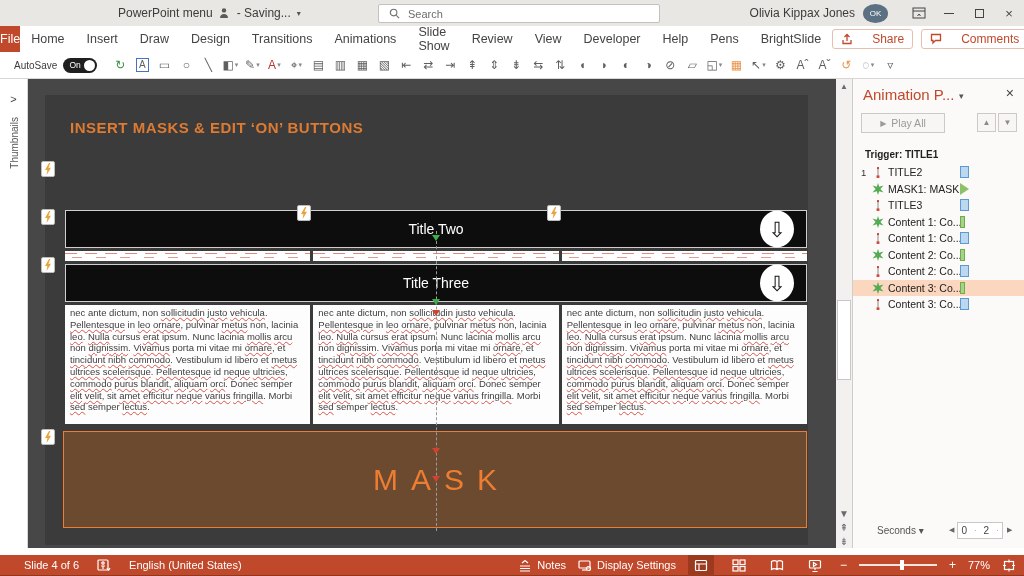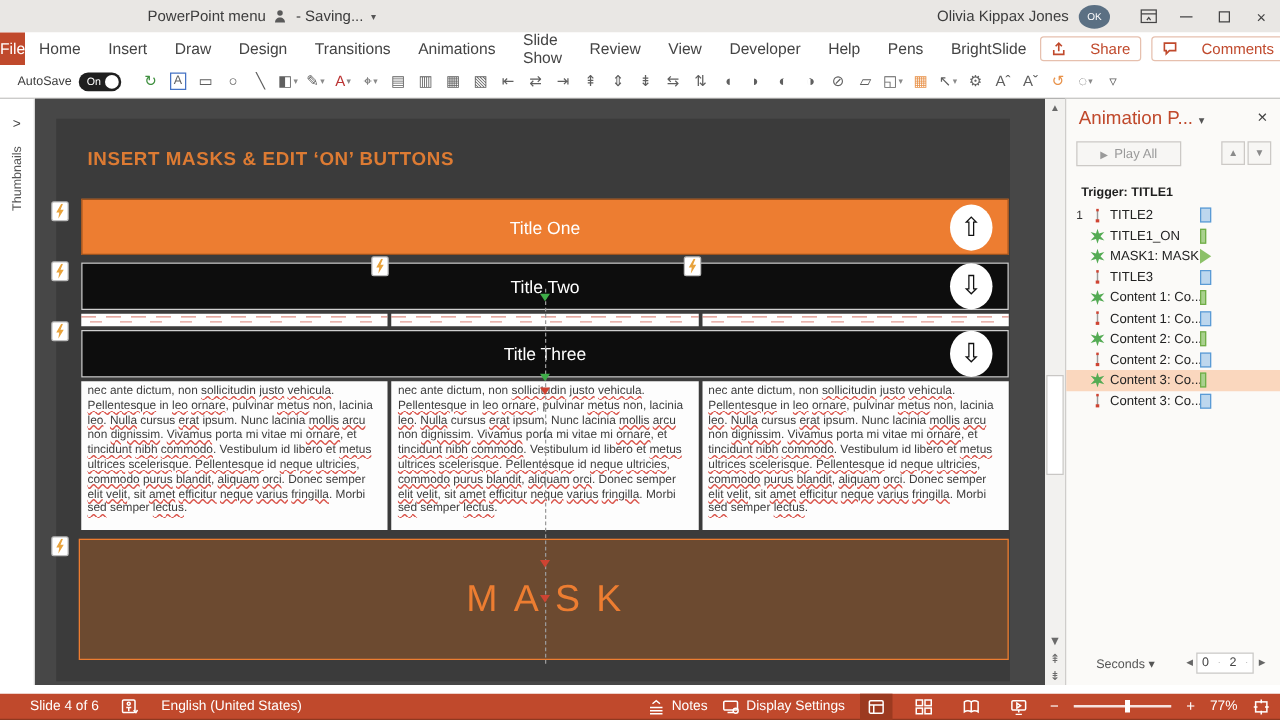--- a/index.html
+++ b/index.html
@@ -134,20 +134,27 @@
   <div class="titlebar">
     <div class="tb-center">
       <span>PowerPoint menu</span>
       <svg class="presence" viewBox="0 0 12 12">
           <circle cx="5" cy="3.4" r="2.2"></circle>
           <path d="M1 11c0-2.4 1.8-4 4-4s4 1.6 4 4z"></path>
         </svg>
       <span>- Saving...</span>
       <span class="tb-caret">▾</span>
     </div>
+    <div class="searchbox">
+      <svg width="11" height="11" viewBox="0 0 12 12">
+          <circle cx="5" cy="5" r="3.6" fill="none" stroke="#6e6e6e" stroke-width="1.2"></circle>
+          <line x1="8" y1="8" x2="11" y2="11" stroke="#6e6e6e" stroke-width="1.2"></line>
+        </svg>
+      <span>Search</span>
+    </div>
     <div class="tb-right">
       <span class="tb-user">Olivia Kippax Jones</span>
       <span class="avatar">OK</span>
       <span class="tb-btn ribbon-opt">
         <svg viewBox="0 0 14 12">
             <rect x="1" y="1" width="12" height="10" fill="none" stroke="#444" stroke-width="1"></rect>
             <line x1="1" y1="4" x2="13" y2="4" stroke="#444" stroke-width="1"></line>
             <path d="M5.5 9l1.5-2 1.5 2" fill="none" stroke="#444" stroke-width="1"></path>
           </svg>
       </span>
@@ -323,24 +330,20 @@
 
     <div class="thumbs">
       <span class="chev">&gt;</span>
       <span class="vlabel">Thumbnails</span>
     </div>
 
     <div class="canvas">
       <div class="slide">
         <div class="heading">INSERT MASKS &amp; EDIT ‘ON’ BUTTONS</div>
 
-        <div class="bar bar-orange">
-          <span>Title One</span>
-          <span class="arrow-ellipse">⇧</span>
-        </div>
 
         <div class="bar bar-black bar-two">
           <span>Title Two</span>
           <span class="arrow-ellipse">⇩</span>
         </div>
 
         <div class="strip">
           <div class="seg"></div>
           <div class="seg"></div>
           <div class="seg"></div>
@@ -441,30 +444,20 @@
             <span class="ap-label">TITLE2</span>
             <span class="ap-bar blue"></span>
           </div>
           <div class="ap-row">
             <span class="ap-num"></span>
             <span class="ap-ic">
               <svg viewBox="0 0 12 12" width="12" height="12">
                 <path d="M6 0l1.2 3.8L11.5 2.6 8.4 6l3.1 3.4-4.3-1.2L6 12 4.8 8.2.5 9.4 3.6 6 .5 2.6l4.3 1.2z" fill="#54ab54"></path>
               </svg>
             </span>
-            <span class="ap-label">TITLE1_ON</span>
-            <span class="ap-bar green"></span>
-          </div>
-          <div class="ap-row">
-            <span class="ap-num"></span>
-            <span class="ap-ic">
-              <svg viewBox="0 0 12 12" width="12" height="12">
-                <path d="M6 0l1.2 3.8L11.5 2.6 8.4 6l3.1 3.4-4.3-1.2L6 12 4.8 8.2.5 9.4 3.6 6 .5 2.6l4.3 1.2z" fill="#54ab54"></path>
-              </svg>
-            </span>
             <span class="ap-label">MASK1: MASK</span>
             <span class="ap-bar tri"></span>
           </div>
           <div class="ap-row">
             <span class="ap-num"></span>
             <span class="ap-ic">
               <svg viewBox="0 0 12 13" width="10" height="13">
                 <line x1="6" y1="1" x2="6" y2="12" stroke="#9a9a9a" stroke-width="1.4"></line>
                 <rect x="4.8" y="0" width="2.4" height="2.4" fill="#cf4332"></rect>
                 <rect x="4.3" y="10" width="3.4" height="3" fill="#cf4332"></rect>

